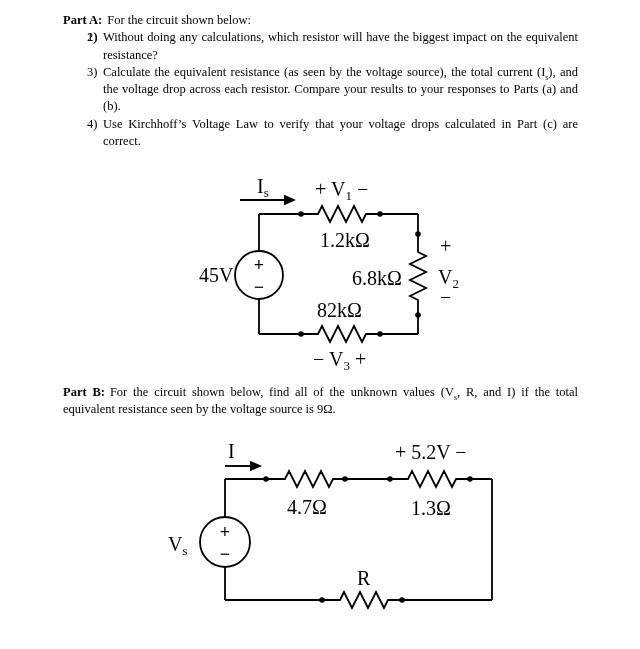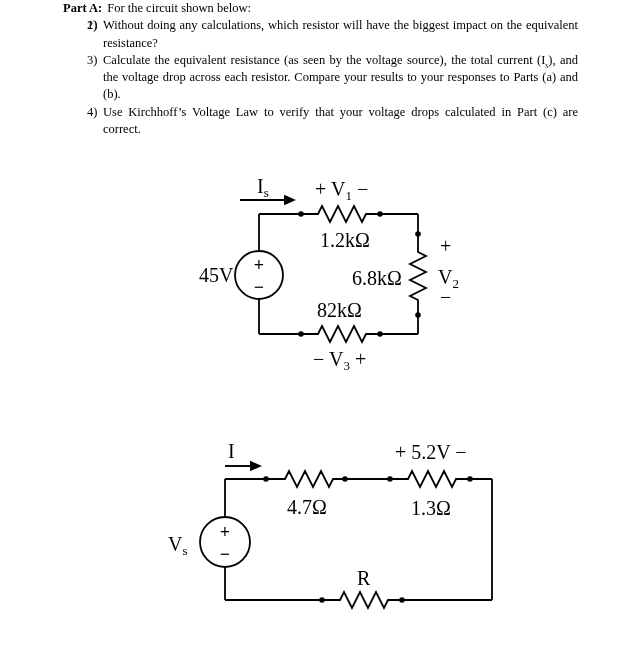--- a/index.html
+++ b/index.html
@@ -1,21 +1,21 @@
 <!DOCTYPE html>
 <html><head>
 <meta charset="utf-8">
 <style>
   html,body { margin:0; padding:0; background:#ffffff; }
   .page {
     position:relative; width:640px; height:649px; background:#ffffff;
     font-family:"Liberation Serif", serif; color:#000; overflow:hidden;
   }
   .textblock { position:absolute; font-size:12.5px; line-height:17.3px; color:#000; }
-  .textblock-a { left:63px; top:0; width:515px; }
+  .textblock-a { left:63px; top:12px; width:515px; }
   .textblock-b { left:63px; top:384px; width:515px; }
   .b { font-weight:bold; }
   .intro { margin-left:5px; }
   .justify { text-align:justify; }
   .item { position:relative; padding-left:40px; text-align:justify; }
   .item .num { position:absolute; left:24px; top:0; }
   sub { font-size:0.62em; line-height:0; }
   .circuits { position:absolute; left:0; top:0; }
   .wire { fill:none; stroke:#000; stroke-width:1.8; stroke-linejoin:miter; }
   .dot { fill:#000; stroke:none; }
@@ -46,20 +46,23 @@
     <div class="item">
       <span class="num">3)</span>
       <span>Calculate the equivalent resistance (as seen by the voltage source), the total current (I<sub>s</sub>), and the voltage drop across each resistor.  Compare your results to your responses to Parts (a) and (b).</span>
     </div>
     <div class="item">
       <span class="num">4)</span>
       <span>Use Kirchhoff’s Voltage Law to verify that your voltage drops calculated in Part (c) are correct.</span>
     </div>
   </div>
 
+  <div class="textblock textblock-b justify">
+    <span class="b">Part B:</span><span class="intro">For the circuit shown below, find all of the unknown values (V<sub>s</sub>, R, and I) if the total equivalent resistance seen by the voltage source is 9Ω.</span>
+  </div>
 
   <svg class="circuits" width="640" height="649" viewBox="0 0 640 649">
 
     <g>
 
       <path class="wire" d="M259,214 V251 M259,299 V334"></path>
       <path class="wire" d="M259,214 H318 l4,-8 l8,16 l-0,0 l8,-16 l8,16 l8,-16 l8,16 l4,-8 H418"></path>
       <path class="wire" d="M418,214 V252 l8,4 l-16,8 l16,8 l-16,8 l16,8 l-16,8 l8,4 V334"></path>
       <path class="wire" d="M259,334 H318 l4,-8 l8,16 l8,-16 l8,16 l8,-16 l8,16 l4,-8 H418"></path>
 

